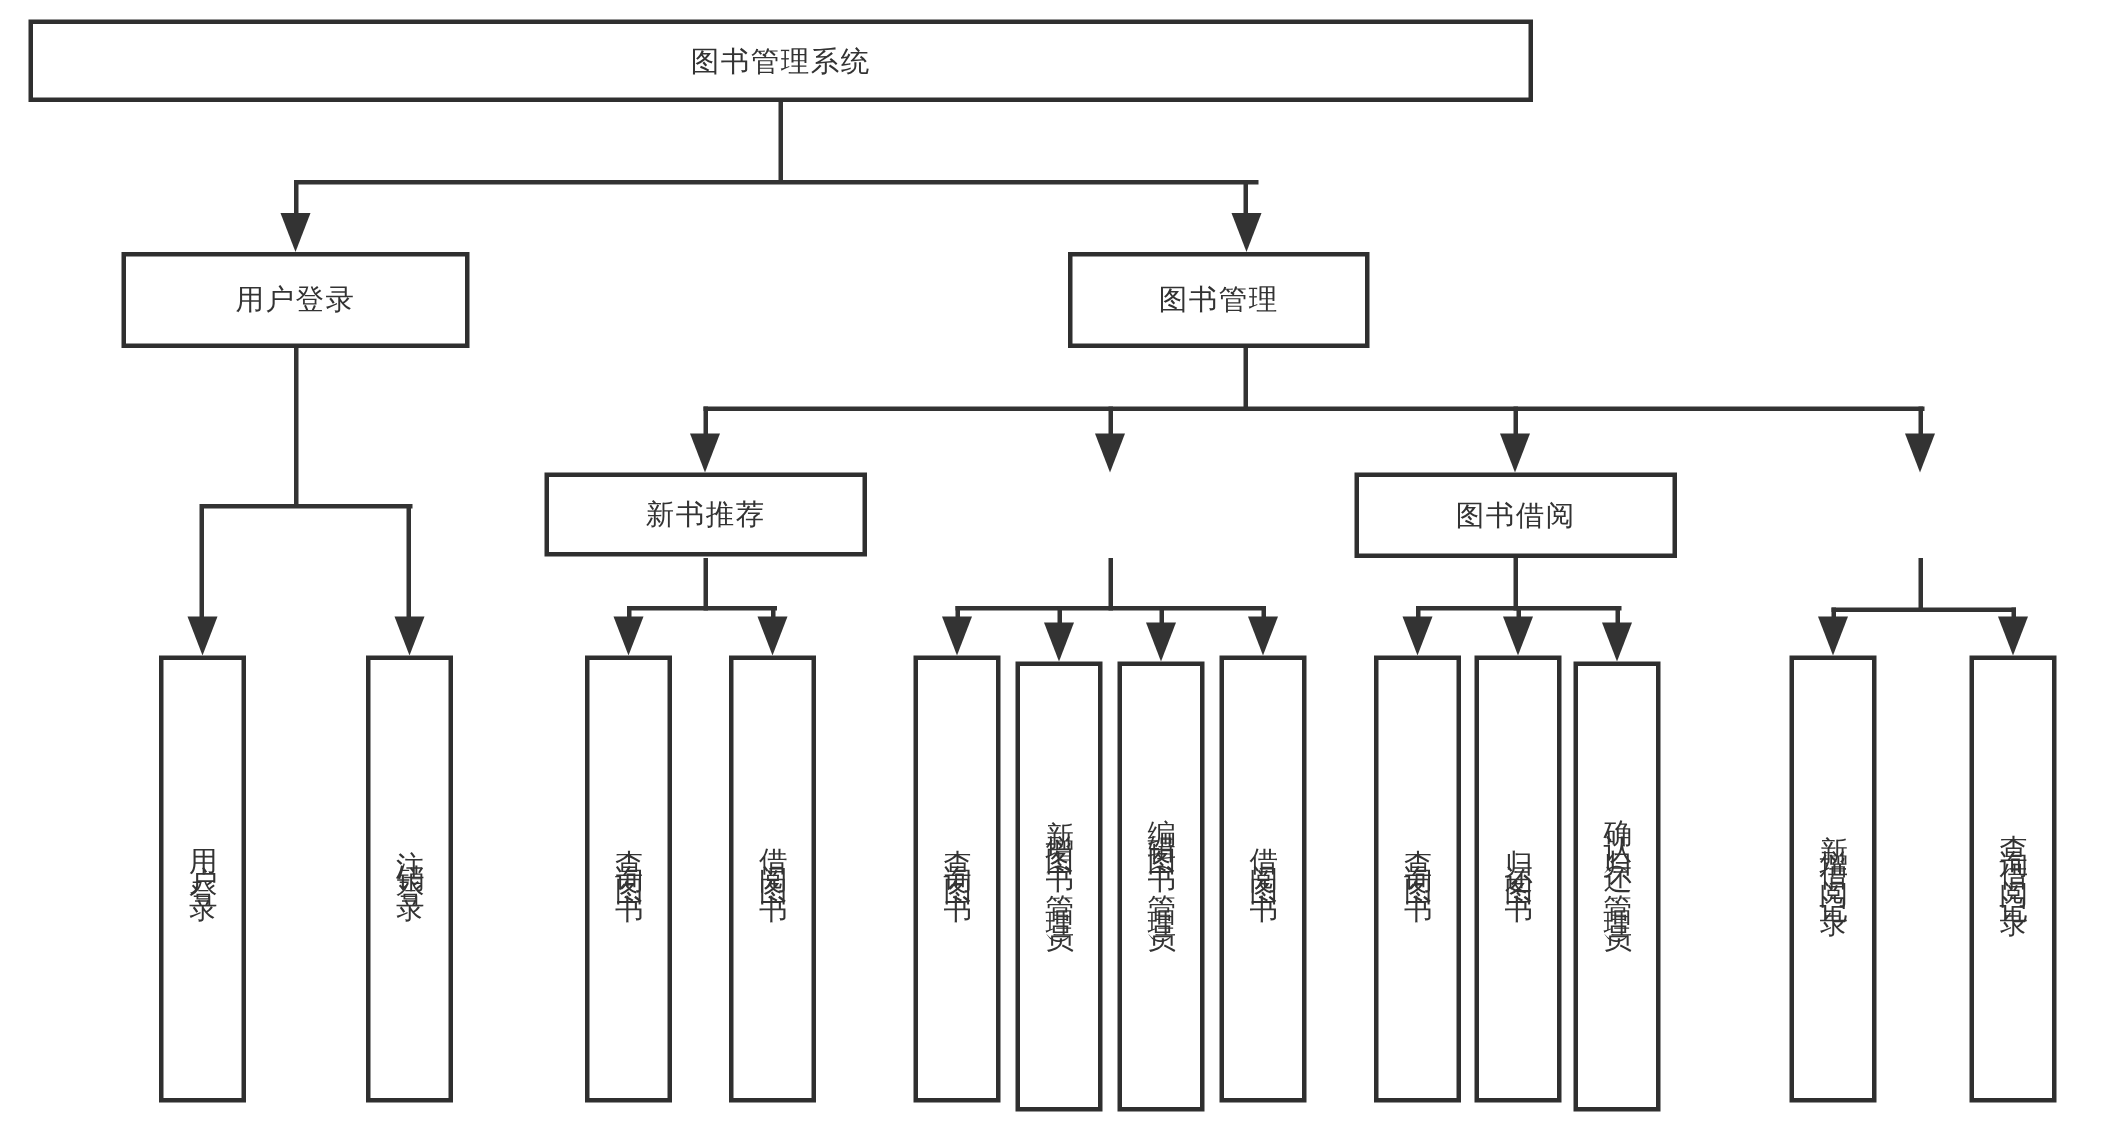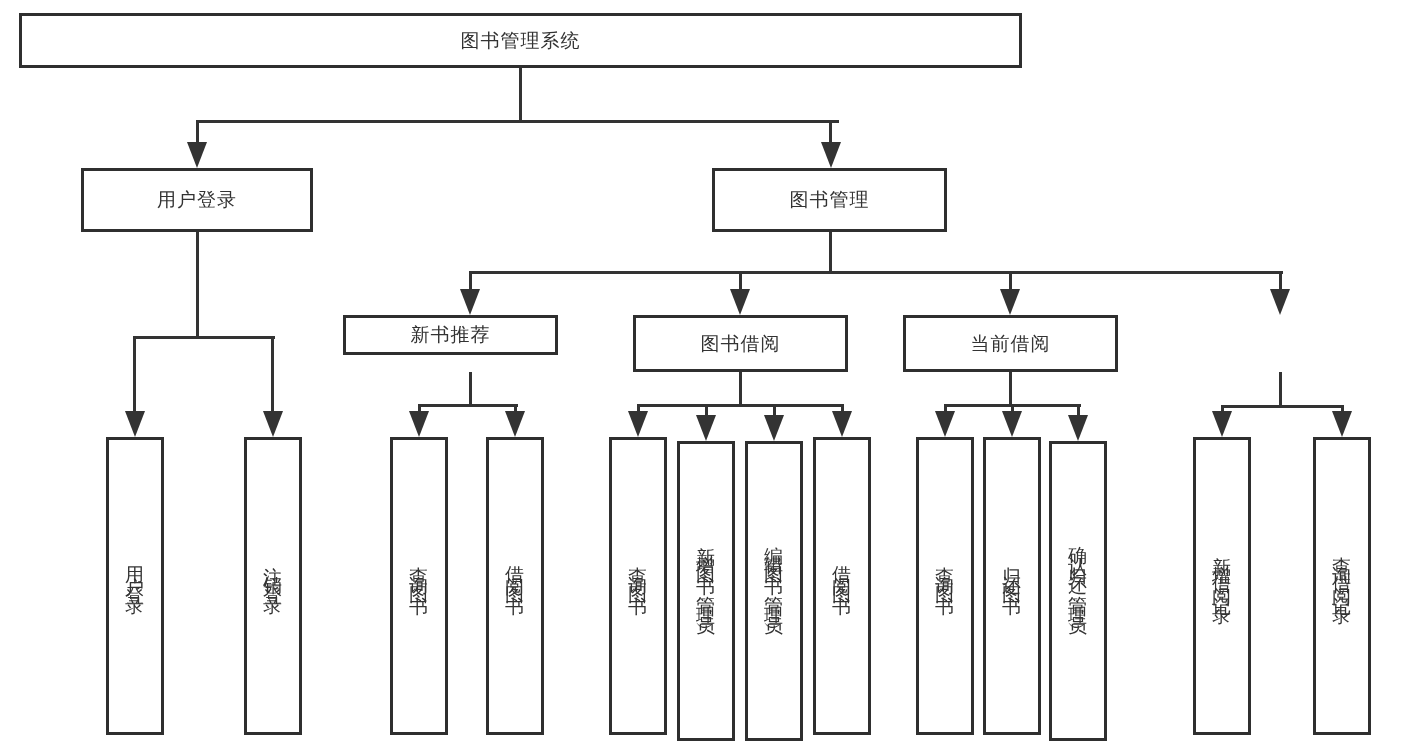--- a/index.html
+++ b/index.html
@@ -68,21 +68,21 @@
   <div class="ln" style="left:519px;top:68px;width:3px;height:54px"></div>
   <div class="ln" style="left:196px;top:120px;width:643px;height:3px"></div>
   <div class="ln" style="left:196px;top:120px;width:3px;height:26px"></div>
   <div class="tri" style="left:187px;top:142px"></div>
   <div class="ln" style="left:829px;top:120px;width:3px;height:26px"></div>
   <div class="tri" style="left:821px;top:142px"></div>
 
   <div class="box h" style="left:81px;top:168px;width:232px;height:64px">
     <span>用户登录</span>
   </div>
-  <div class="box h" style="left:712px;top:168px;width:235px;height:64px">
+  <div class="box h" style="left:712px;top:168px;width:201px;height:64px">
     <span>图书管理</span>
   </div>
 
   <div class="ln" style="left:196px;top:232px;width:3px;height:106px"></div>
   <div class="ln" style="left:134px;top:336px;width:141px;height:3px"></div>
   <div class="ln" style="left:133px;top:336px;width:3px;height:79px"></div>
   <div class="tri" style="left:125px;top:411px"></div>
   <div class="ln" style="left:271px;top:336px;width:3px;height:79px"></div>
   <div class="tri" style="left:263px;top:411px"></div>
 
@@ -90,28 +90,25 @@
   <div class="ln" style="left:469px;top:271px;width:814px;height:3px"></div>
   <div class="ln" style="left:469px;top:271px;width:3px;height:22px"></div>
   <div class="tri" style="left:460px;top:289px"></div>
   <div class="ln" style="left:739px;top:271px;width:3px;height:22px"></div>
   <div class="tri" style="left:730px;top:289px"></div>
   <div class="ln" style="left:1009px;top:271px;width:3px;height:22px"></div>
   <div class="tri" style="left:1000px;top:289px"></div>
   <div class="ln" style="left:1279px;top:271px;width:3px;height:22px"></div>
   <div class="tri" style="left:1270px;top:289px"></div>
 
-  <div class="box h" style="left:343px;top:315px;width:215px;height:40px">
+  <div class="box h" style="left:363px;top:315px;width:215px;height:56px">
     <span>新书推荐</span>
   </div>
-  <div class="box h" style="left:633px;top:315px;width:215px;height:57px">
+  <div class="box h" style="left:903px;top:315px;width:215px;height:57px">
     <span>图书借阅</span>
-  </div>
-  <div class="box h" style="left:903px;top:315px;width:215px;height:57px">
-    <span>当前借阅</span>
   </div>
 
   <div class="ln" style="left:469px;top:372px;width:3px;height:35px"></div>
   <div class="ln" style="left:418px;top:404px;width:100px;height:3px"></div>
   <div class="ln" style="left:418px;top:404px;width:3px;height:12px"></div>
   <div class="tri" style="left:409px;top:411px"></div>
   <div class="ln" style="left:514px;top:404px;width:3px;height:12px"></div>
   <div class="tri" style="left:505px;top:411px"></div>
 
   <div class="ln" style="left:739px;top:372px;width:3px;height:35px"></div>

